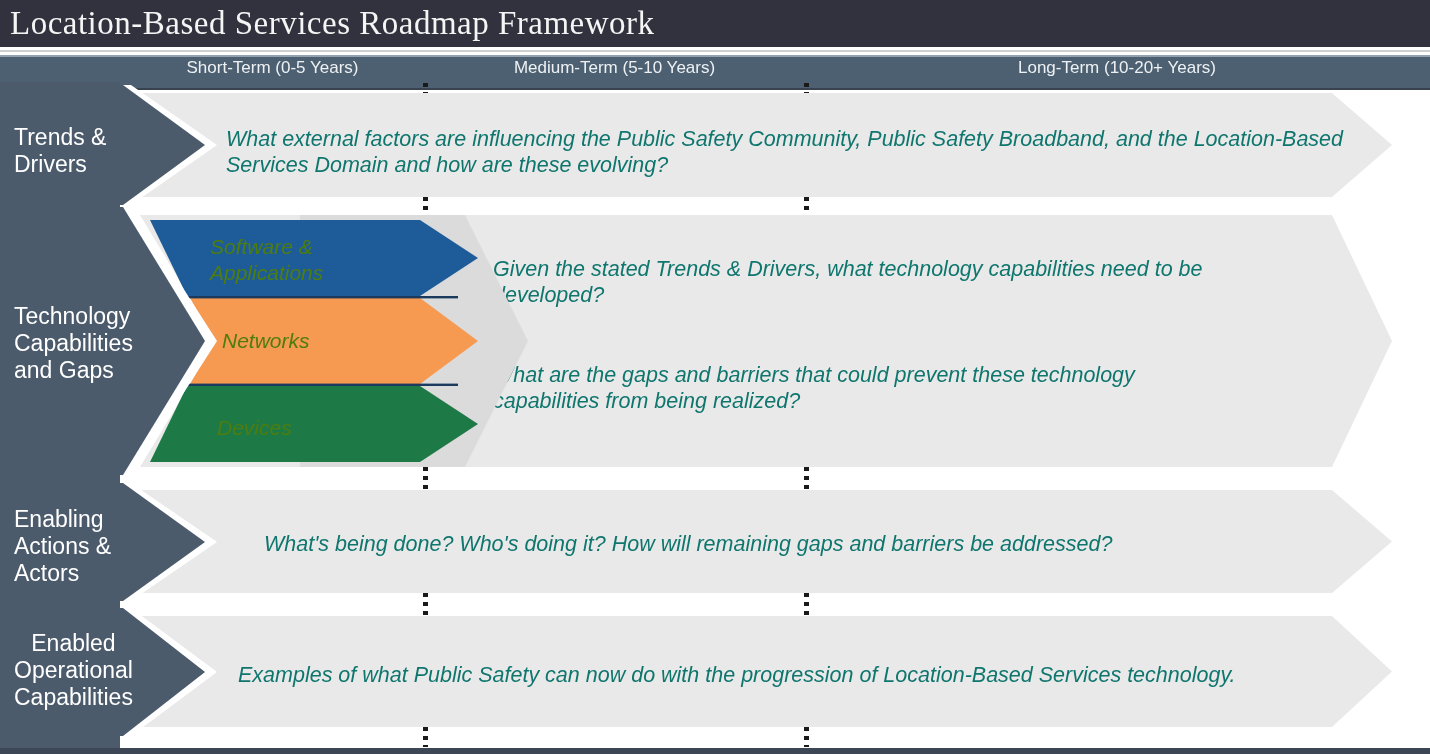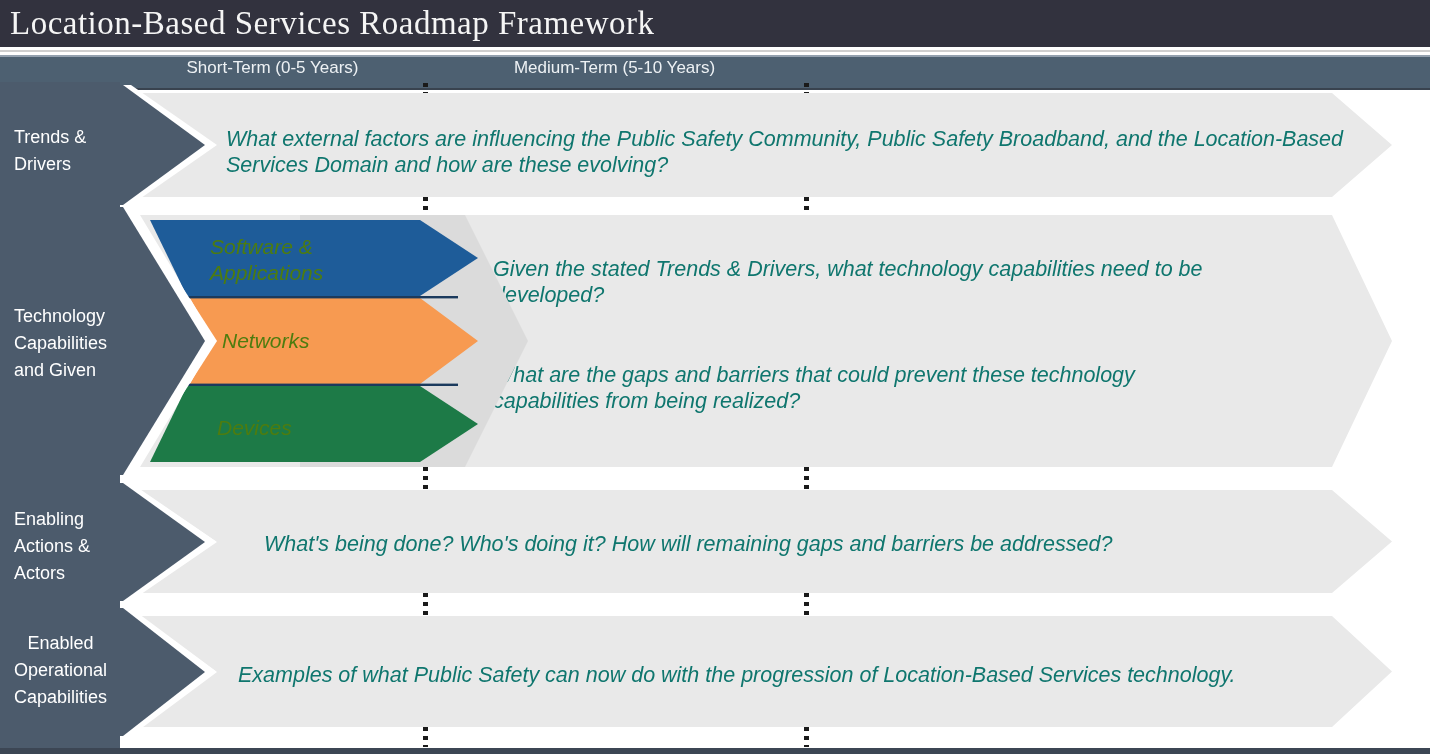--- a/index.html
+++ b/index.html
@@ -24,21 +24,21 @@
     position:absolute;top:0;height:27px;line-height:26px;text-align:center;
     color:#EDF1F4;font-size:17px;
   }
   .tl-short{left:120px;width:305px;}
   .tl-medium{left:425px;width:379px;}
   .tl-long{left:804px;width:626px;}
   
   .sidebar{position:absolute;left:0;top:82px;width:120px;height:666px;background:#4C5B6C;}
   .bottom-strip{position:absolute;left:0;top:748px;width:1430px;height:6px;background:#3C4654;}
   .side-label{
-    position:absolute;left:14px;color:#FFFFFF;font-size:18px;line-height:27px;
+    position:absolute;left:14px;color:#FFFFFF;font-size:23px;line-height:27px;
     white-space:pre-line;z-index:6;
   }
   
   .band{
     position:absolute;left:120px;width:1280px;background:#E9E9E9;z-index:1;
   }
   .band-notch{ 
     clip-path:polygon(20px 0,1212px 0,1272px 50%,1212px 100%,20px 100%,96px 50%);
   }
   
@@ -68,20 +68,21 @@
 <div class="canvas">
 
   <div class="title-bar">
     <h1>Location-Based Services Roadmap Framework</h1>
   </div>
   <div class="title-underline"></div>
 
   <div class="timeline-band">
     <div class="tl-label tl-short">Short-Term (0-5 Years)</div>
     <div class="tl-label tl-medium">Medium-Term (5-10 Years)</div>
+    <div class="tl-label tl-long">Long-Term (10-20+ Years)</div>
   </div>
 
   <div class="sidebar"></div>
   <div class="bottom-strip"></div>
 
   <div class="band band-notch" style="top:93px;height:104px;"></div>
   <div class="band band-notch" style="top:215px;height:252px;"></div>
   <div class="band band-notch" style="top:490px;height:103px;"></div>
   <div class="band band-notch" style="top:616px;height:111px;"></div>
 
@@ -102,21 +103,21 @@
   <div class="chev chev-d" style="top:207px;height:268px;"></div>
   <div class="chev chev-w" style="top:483px;height:118px;"></div>
   <div class="chev chev-d" style="top:483px;height:118px;"></div>
   <div class="chev chev-w" style="top:608px;height:128px;"></div>
   <div class="chev chev-d" style="top:608px;height:128px;"></div>
 
   <div class="side-label" style="top:124px;">Trends &amp;
 Drivers</div>
   <div class="side-label" style="top:303px;">Technology
 Capabilities
-and Given</div>
+and Gaps</div>
   <div class="side-label" style="top:506px;">Enabling
 Actions &amp;
 Actors</div>
   <div class="side-label" style="top:630px;text-align:center;">Enabled
 Operational
 Capabilities</div>
 
   <svg class="tech-svg" width="420" height="262" viewBox="0 0 420 262">
     <polygon points="180,5 345,5 408,131 345,257 180,257" fill="#DBDBDB"></polygon>
     <polygon points="30,10 300,10 358,48 300,86 67,86" fill="#1E5C99"></polygon>

